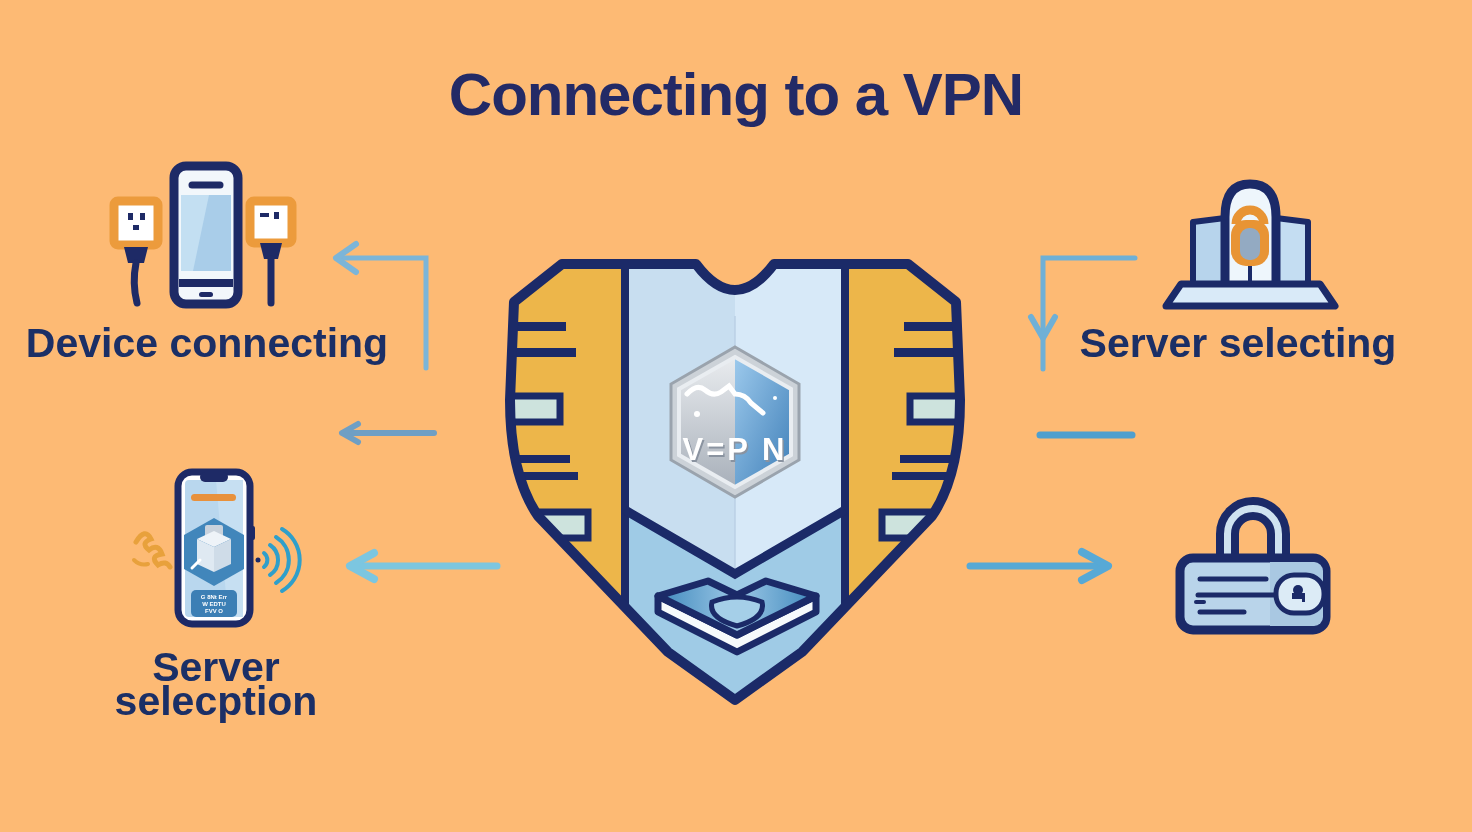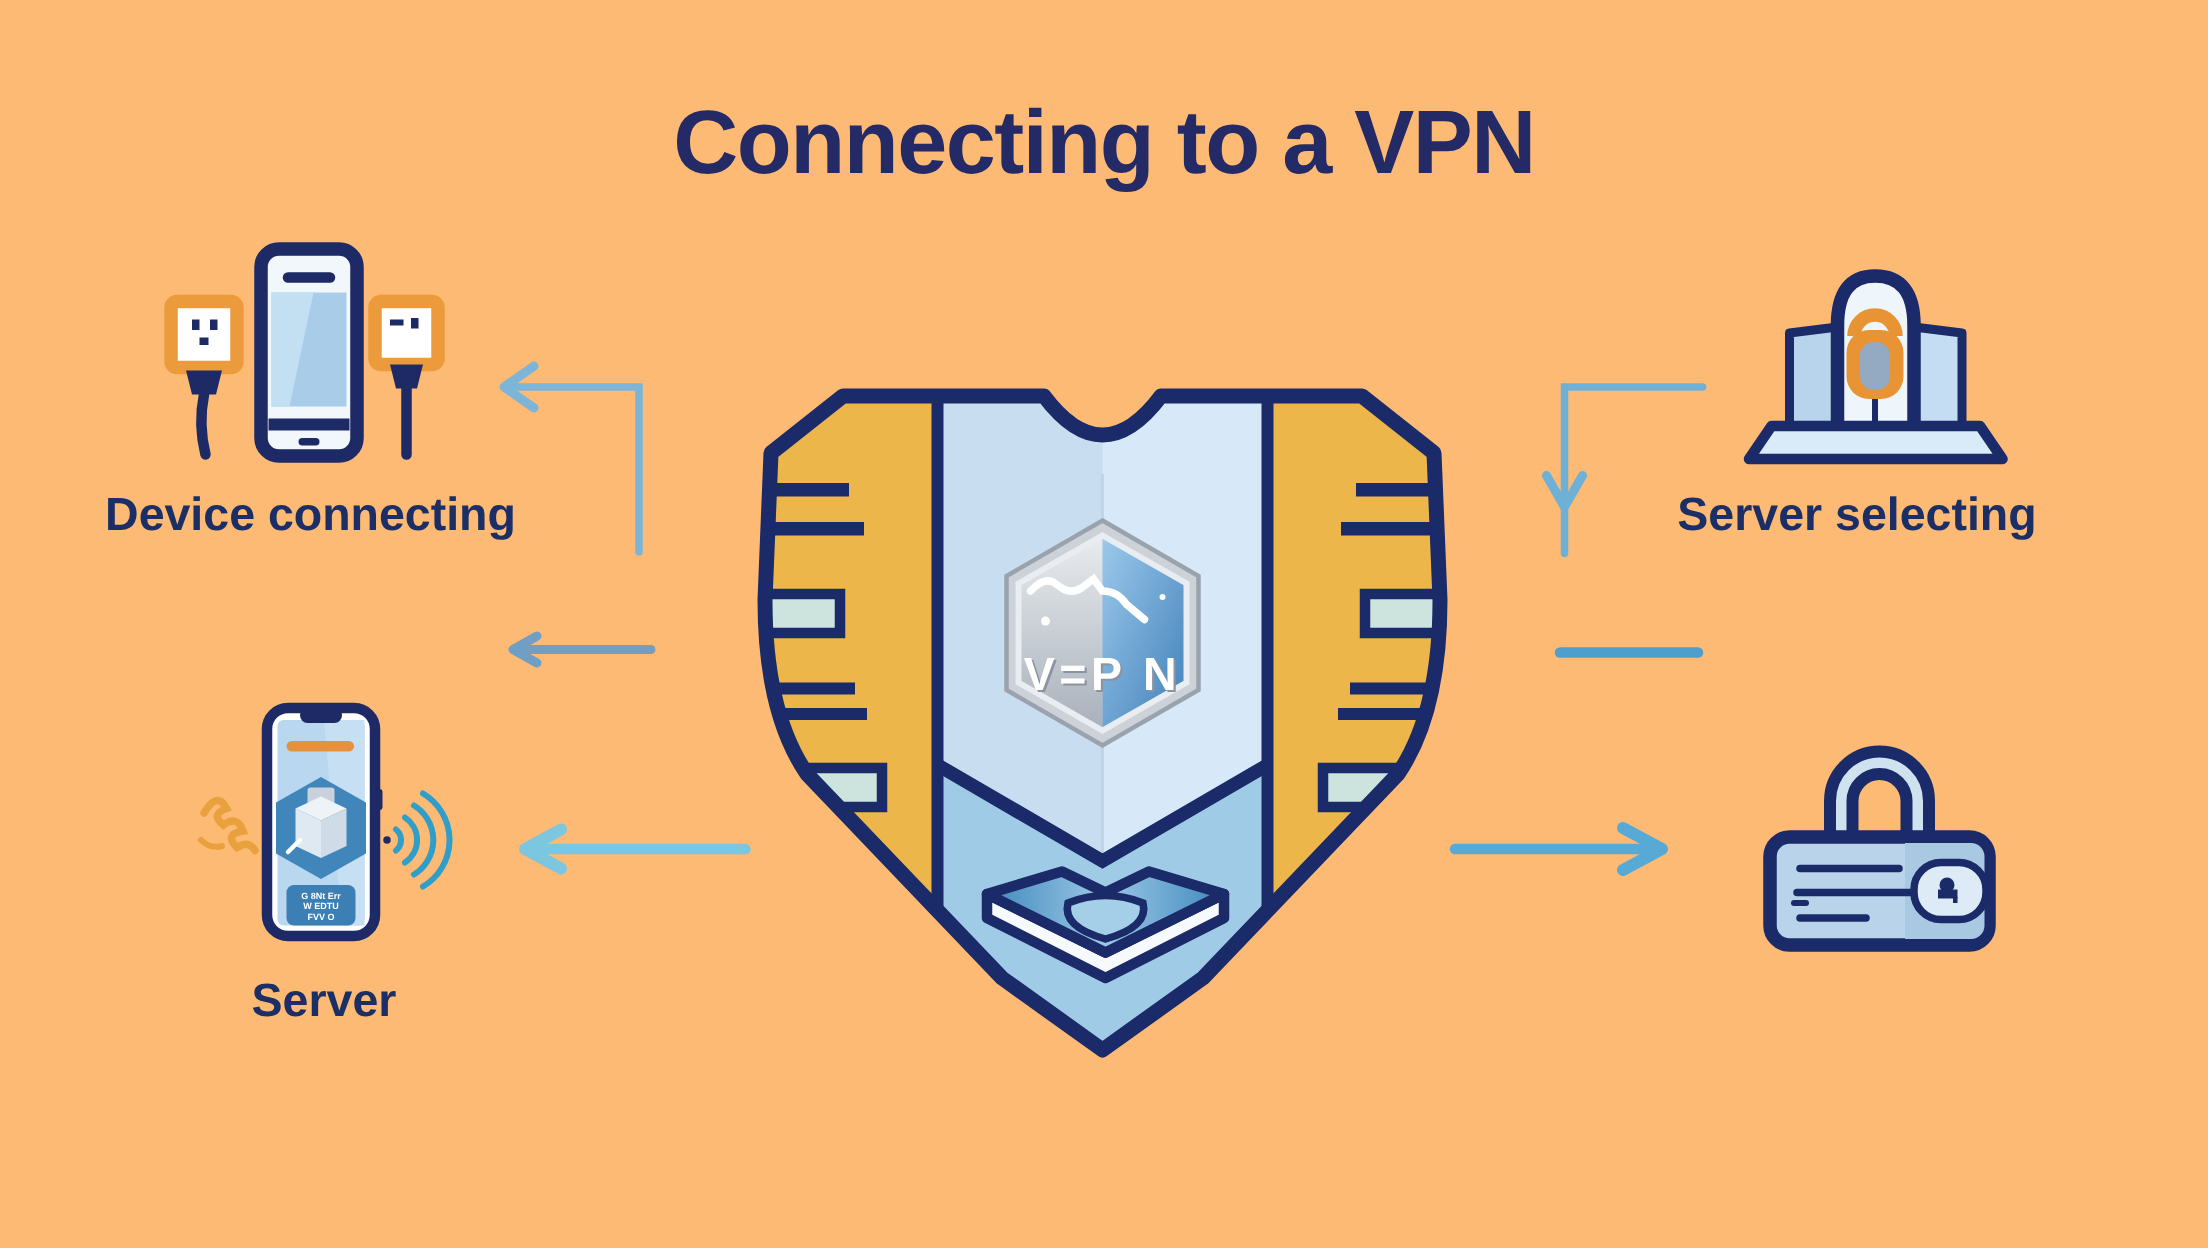--- a/index.html
+++ b/index.html
@@ -13,21 +13,21 @@
     left:736px;top:60px;transform:translateX(-50%);
     font-size:60px;font-weight:800;letter-spacing:-1px;
     color:#232a66;white-space:nowrap;
   }
   .subtitle{
     left:752px;top:164px;transform:translateX(-50%);
     font-size:29px;font-weight:400;color:#2b3470;white-space:nowrap;
   }
   .node-label{
     transform:translateX(-50%);
-    font-size:31px;font-weight:700;color:#1b2f66;
+    font-size:41px;font-weight:700;color:#1b2f66;
     white-space:nowrap;text-align:center;line-height:34px;
   }
   svg{display:block;overflow:visible;}
 </style>
 </head>
 <body>
 
 <div class="stage">
 
   <div class="abs title">Connecting to a VPN</div>
@@ -166,20 +166,21 @@
     <text x="86" y="145" text-anchor="middle" font-size="6" font-weight="700" fill="#ffffff">FVV O</text>
 
     <circle cx="130" cy="92" r="2.5" fill="#1e2a66"></circle>
     <path d="M 136,85 a 9,9 0 0 1 0,14" fill="none" stroke="#2f9fca" stroke-width="4" stroke-linecap="round"></path>
     <path d="M 142,77 a 18,18 0 0 1 0,30" fill="none" stroke="#2f9fca" stroke-width="4" stroke-linecap="round"></path>
     <path d="M 148,69 a 27,27 0 0 1 0,46" fill="none" stroke="#2f9fca" stroke-width="4" stroke-linecap="round"></path>
     <path d="M 154,61 a 36,36 0 0 1 0,62" fill="none" stroke="#2f9fca" stroke-width="4" stroke-linecap="round"></path>
   </svg>
   <div class="abs node-label" style="left:216px;top:650px">
     <div>Server</div>
+    <div>selecption</div>
   </div>
 
   <svg class="abs" style="left:1168px;top:472px" width="170" height="165" viewBox="0 0 170 165">
     <path d="M 52,90 L 52,62 a 33,33 0 0 1 66,0 L 118,90 L 103,90 L 103,62 a 18,18 0 0 0 -36,0 L 67,90 Z" fill="#cfe2f0" stroke="#1b2a68" stroke-width="8" stroke-linejoin="round"></path>
     <rect x="12" y="86" width="146" height="72" rx="13" fill="#b9d4ea" stroke="#1b2a68" stroke-width="9"></rect>
     <path d="M 102,90 h 44 a 9,9 0 0 1 9,9 v 46 a 9,9 0 0 1 -9,9 h -44 Z" fill="#a9c8e2"></path>
     <line x1="32" y1="107" x2="98" y2="107" stroke="#1b2a68" stroke-width="5" stroke-linecap="round"></line>
     <line x1="30" y1="123" x2="106" y2="123" stroke="#1b2a68" stroke-width="5" stroke-linecap="round"></line>
     <line x1="28" y1="130" x2="36" y2="130" stroke="#1b2a68" stroke-width="4" stroke-linecap="round"></line>
     <line x1="32" y1="140" x2="76" y2="140" stroke="#1b2a68" stroke-width="5" stroke-linecap="round"></line>

